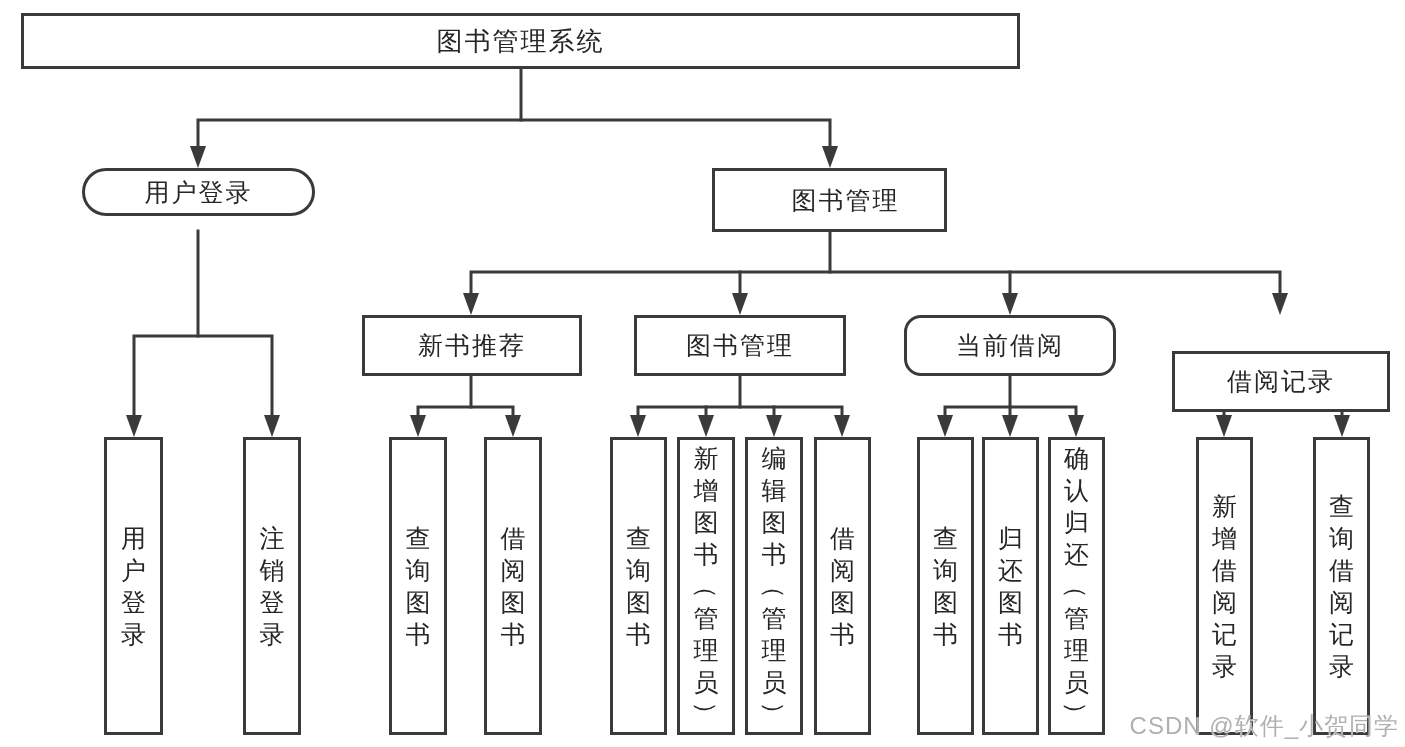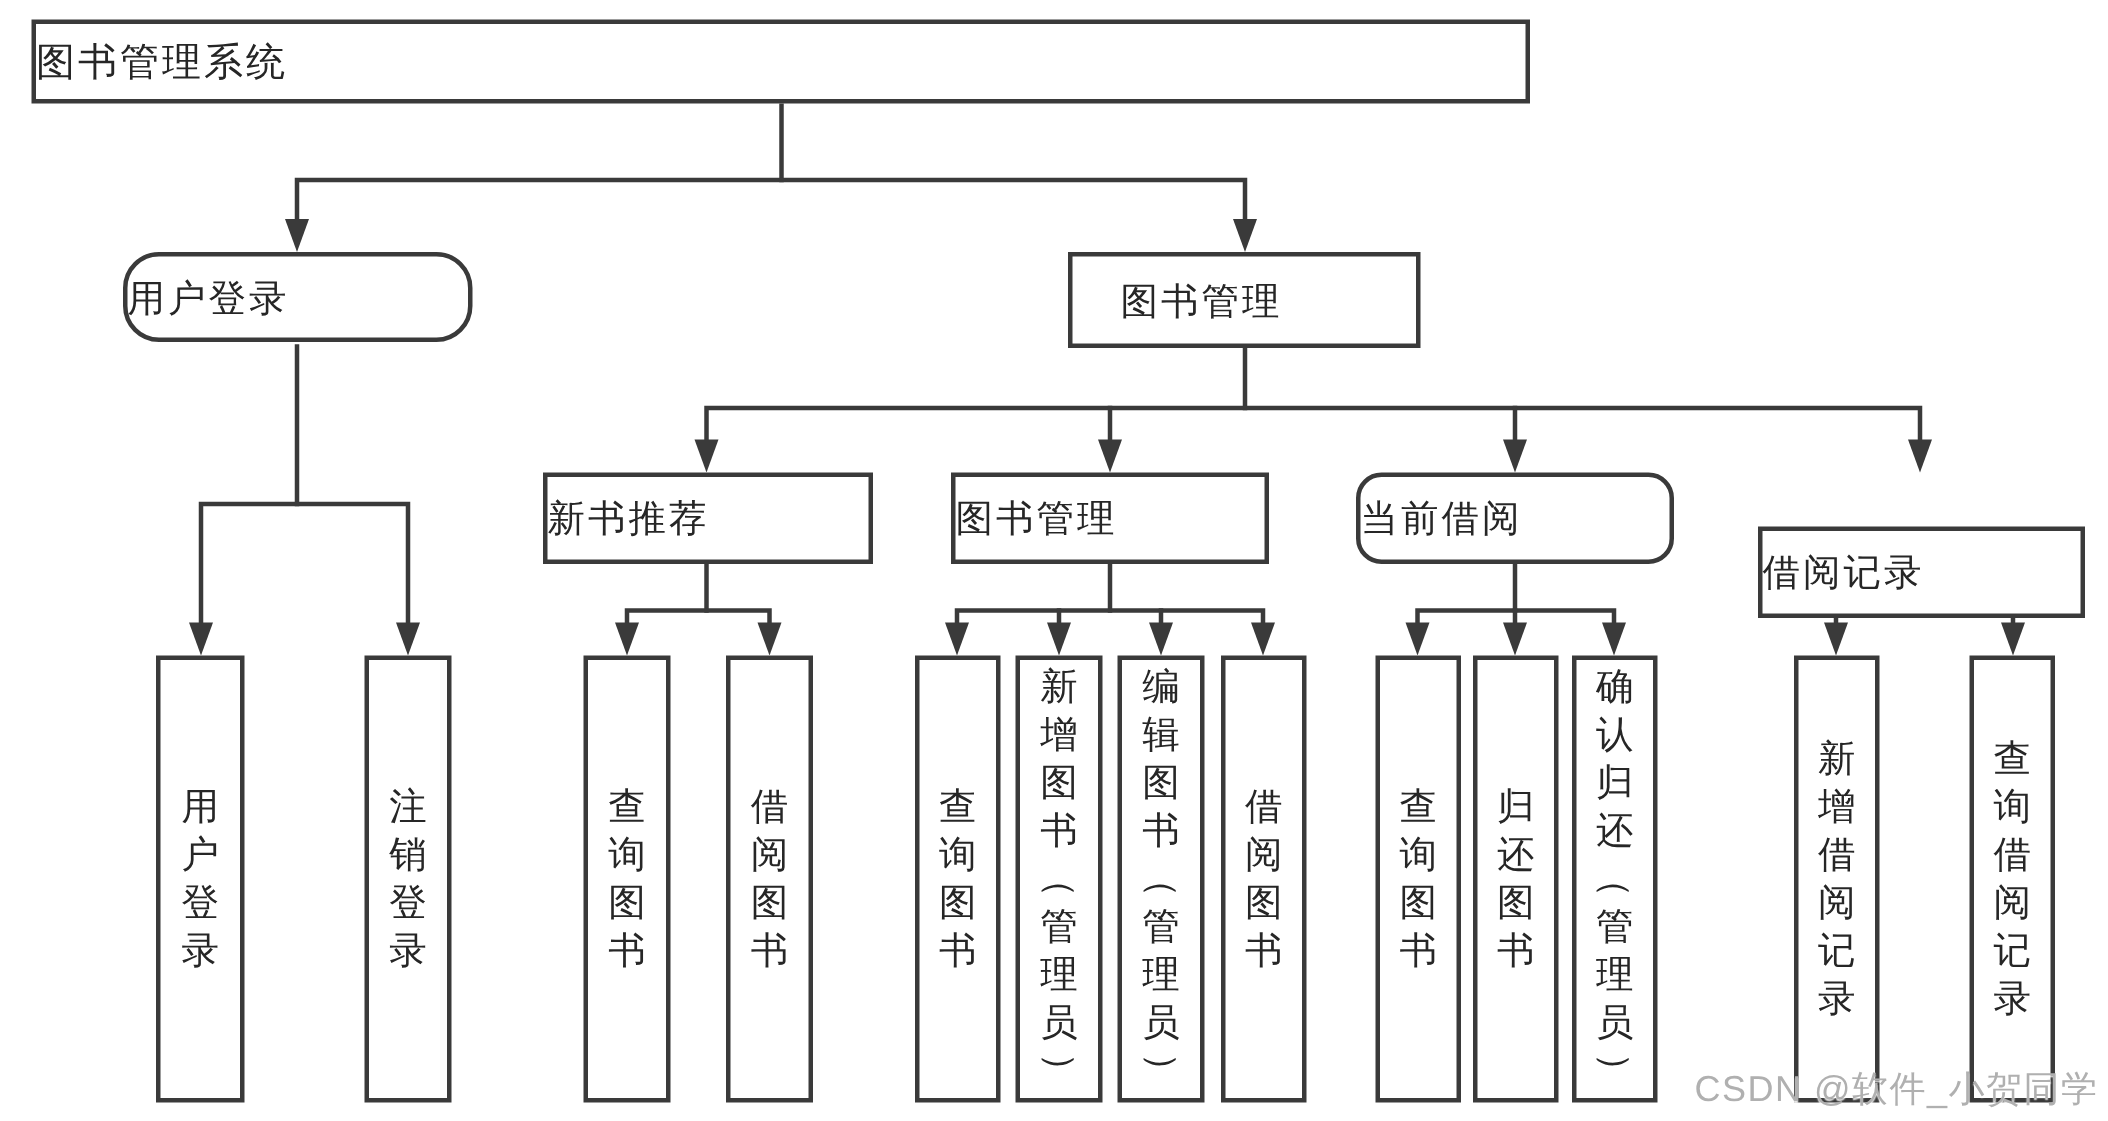--- a/index.html
+++ b/index.html
@@ -8,21 +8,21 @@
     background:var(--bg,#ffffff);
     font-family:"Liberation Sans","DejaVu Sans",sans-serif;
     color:var(--text,#262626);
   }
   svg.connectors{position:absolute;left:0;top:0;width:1405px;height:747px;}
   .wire{fill:none;stroke:var(--line,#3a3a3a);stroke-width:3;stroke-linecap:square;stroke-linejoin:miter;}
   .arrow{fill:var(--line,#3a3a3a);stroke:none;}
   .node{
     position:absolute;box-sizing:border-box;background:#fff;
     border:3px solid var(--line,#3a3a3a);
-    display:flex;align-items:center;justify-content:flex-start;
+    display:flex;align-items:center;justify-content:center;
     font-size:25px;letter-spacing:2px;white-space:nowrap;
   }
   .node.root{font-size:26px;}
   .leaf{
     position:absolute;box-sizing:border-box;background:#fff;
     border:3px solid var(--line,#3a3a3a);
     top:437px;height:298px;
   }
   .vlabel{
     display:flex;flex-direction:column;align-items:center;justify-content:center;
@@ -86,21 +86,21 @@
     <path class="wire" d="M1280 375 V407"></path>
     <path class="wire" d="M1224 422 L1224 407 L1342 407 L1342 422"></path>
     <polygon class="arrow" points="1216,415 1232,415 1224,437"></polygon>
     <polygon class="arrow" points="1334,415 1350,415 1342,437"></polygon>
   </svg>
 
   <div class="node root" style="left:21px;top:13px;width:999px;height:56px;">
     <span>图书管理系统</span>
   </div>
 
-  <div class="node" style="left:82px;top:168px;width:233px;height:60px;border-radius:24px;">
+  <div class="node" style="left:82px;top:168px;width:233px;height:48px;border-radius:24px;">
     <span>用户登录</span>
   </div>
   <div class="node" style="left:712px;top:168px;width:235px;height:64px;padding-left:32px;">
     <span>图书管理</span>
   </div>
 
   <div class="node" style="left:362px;top:315px;width:220px;height:61px;">
     <span>新书推荐</span>
   </div>
   <div class="node" style="left:634px;top:315px;width:212px;height:61px;">

